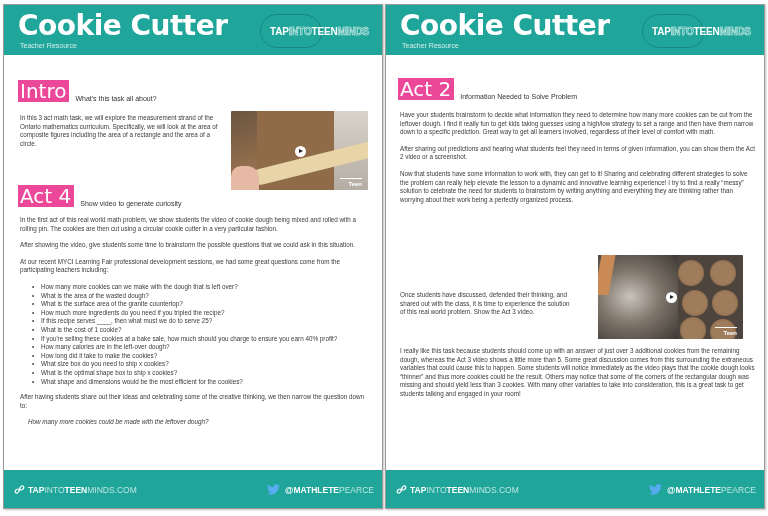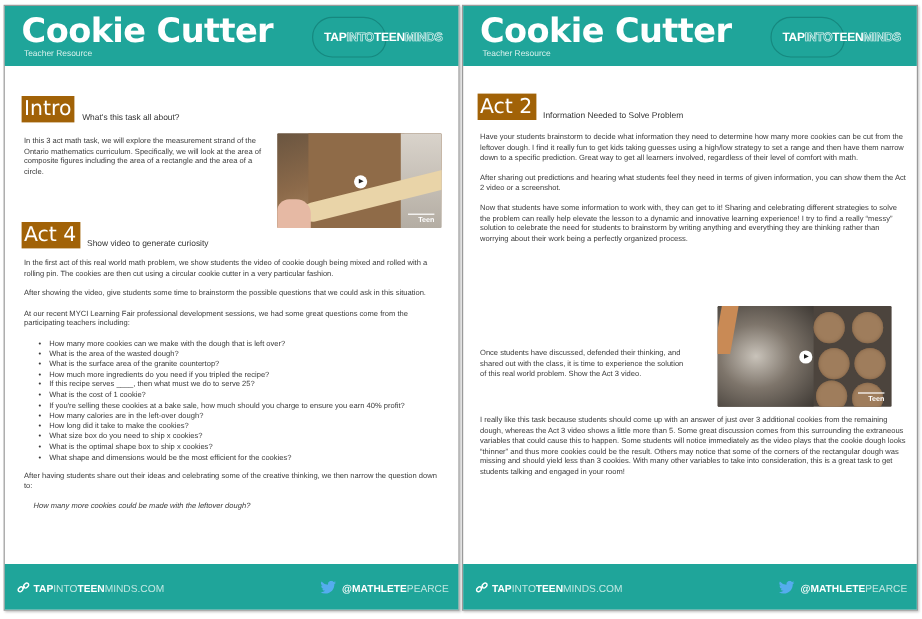--- a/index.html
+++ b/index.html
@@ -18,21 +18,21 @@
   .logo .wordmark .w2 { color: #1fa59a; -webkit-text-stroke: 0.6px #d8f0ee; }
   .logo .wordmark .w3 { color: #fff; }
   .logo .wordmark .w4 { color: #1fa59a; -webkit-text-stroke: 0.6px #d8f0ee; }
   .footer { position: absolute; left: 0; bottom: 0; width: 100%; height: 38px; background: #1fa59a; }
   .footer .site { position: absolute; left: 10px; top: 14px; font-size: 8.5px; display: flex; align-items: center; gap: 3px; }
   .footer .site .b { color: #fff; font-weight: bold; }
   .footer .site .l { color: #bfe6e1; }
   .footer .tw { position: absolute; right: 8px; top: 14px; font-size: 8.5px; display: flex; align-items: center; gap: 5px; }
   .footer .tw .b { color: #fff; font-weight: bold; text-align: center; }
   .footer .tw .l { color: #bfe6e1; text-align: center; }
-  .section-label { display: inline-block; background: #a16207; color: #fff; font-size: 17px; padding: 1px 3px 1px 2px; line-height: 20px; font-family: "DejaVu Sans", sans-serif; font-weight: normal; }
+  .section-label { display: inline-block; background: #ec4899; color: #fff; font-size: 20px; padding: 1px 3px 1px 2px; line-height: 20px; font-family: "DejaVu Sans", sans-serif; font-weight: normal; }
   .section-sub { font-size: 7px; color: #333; margin-left: 6px; }
   .sec-head { position: absolute; display: flex; align-items: flex-end; }
   .body-text { position: absolute; font-size: 6.3px; line-height: 8.6px; color: #3a3a3a; }
   .body-text p { margin-bottom: 8px; }
   .body-text ul { list-style: none; margin-left: 12px; margin-bottom: 7px; }
   .body-text li { position: relative; padding-left: 9px; }
   .body-text li::before { content: "\2022"; position: absolute; left: 0; top: 0; }
   .body-text .quote { font-style: italic; margin-left: 8px; }
   .video { position: absolute; overflow: hidden; border-radius: 1px; }
   .video .play { position: absolute; left: 50%; top: 50%; width: 11px; height: 11px; margin: -5px 0 0 -5px; background: #fff; border-radius: 50%; }

